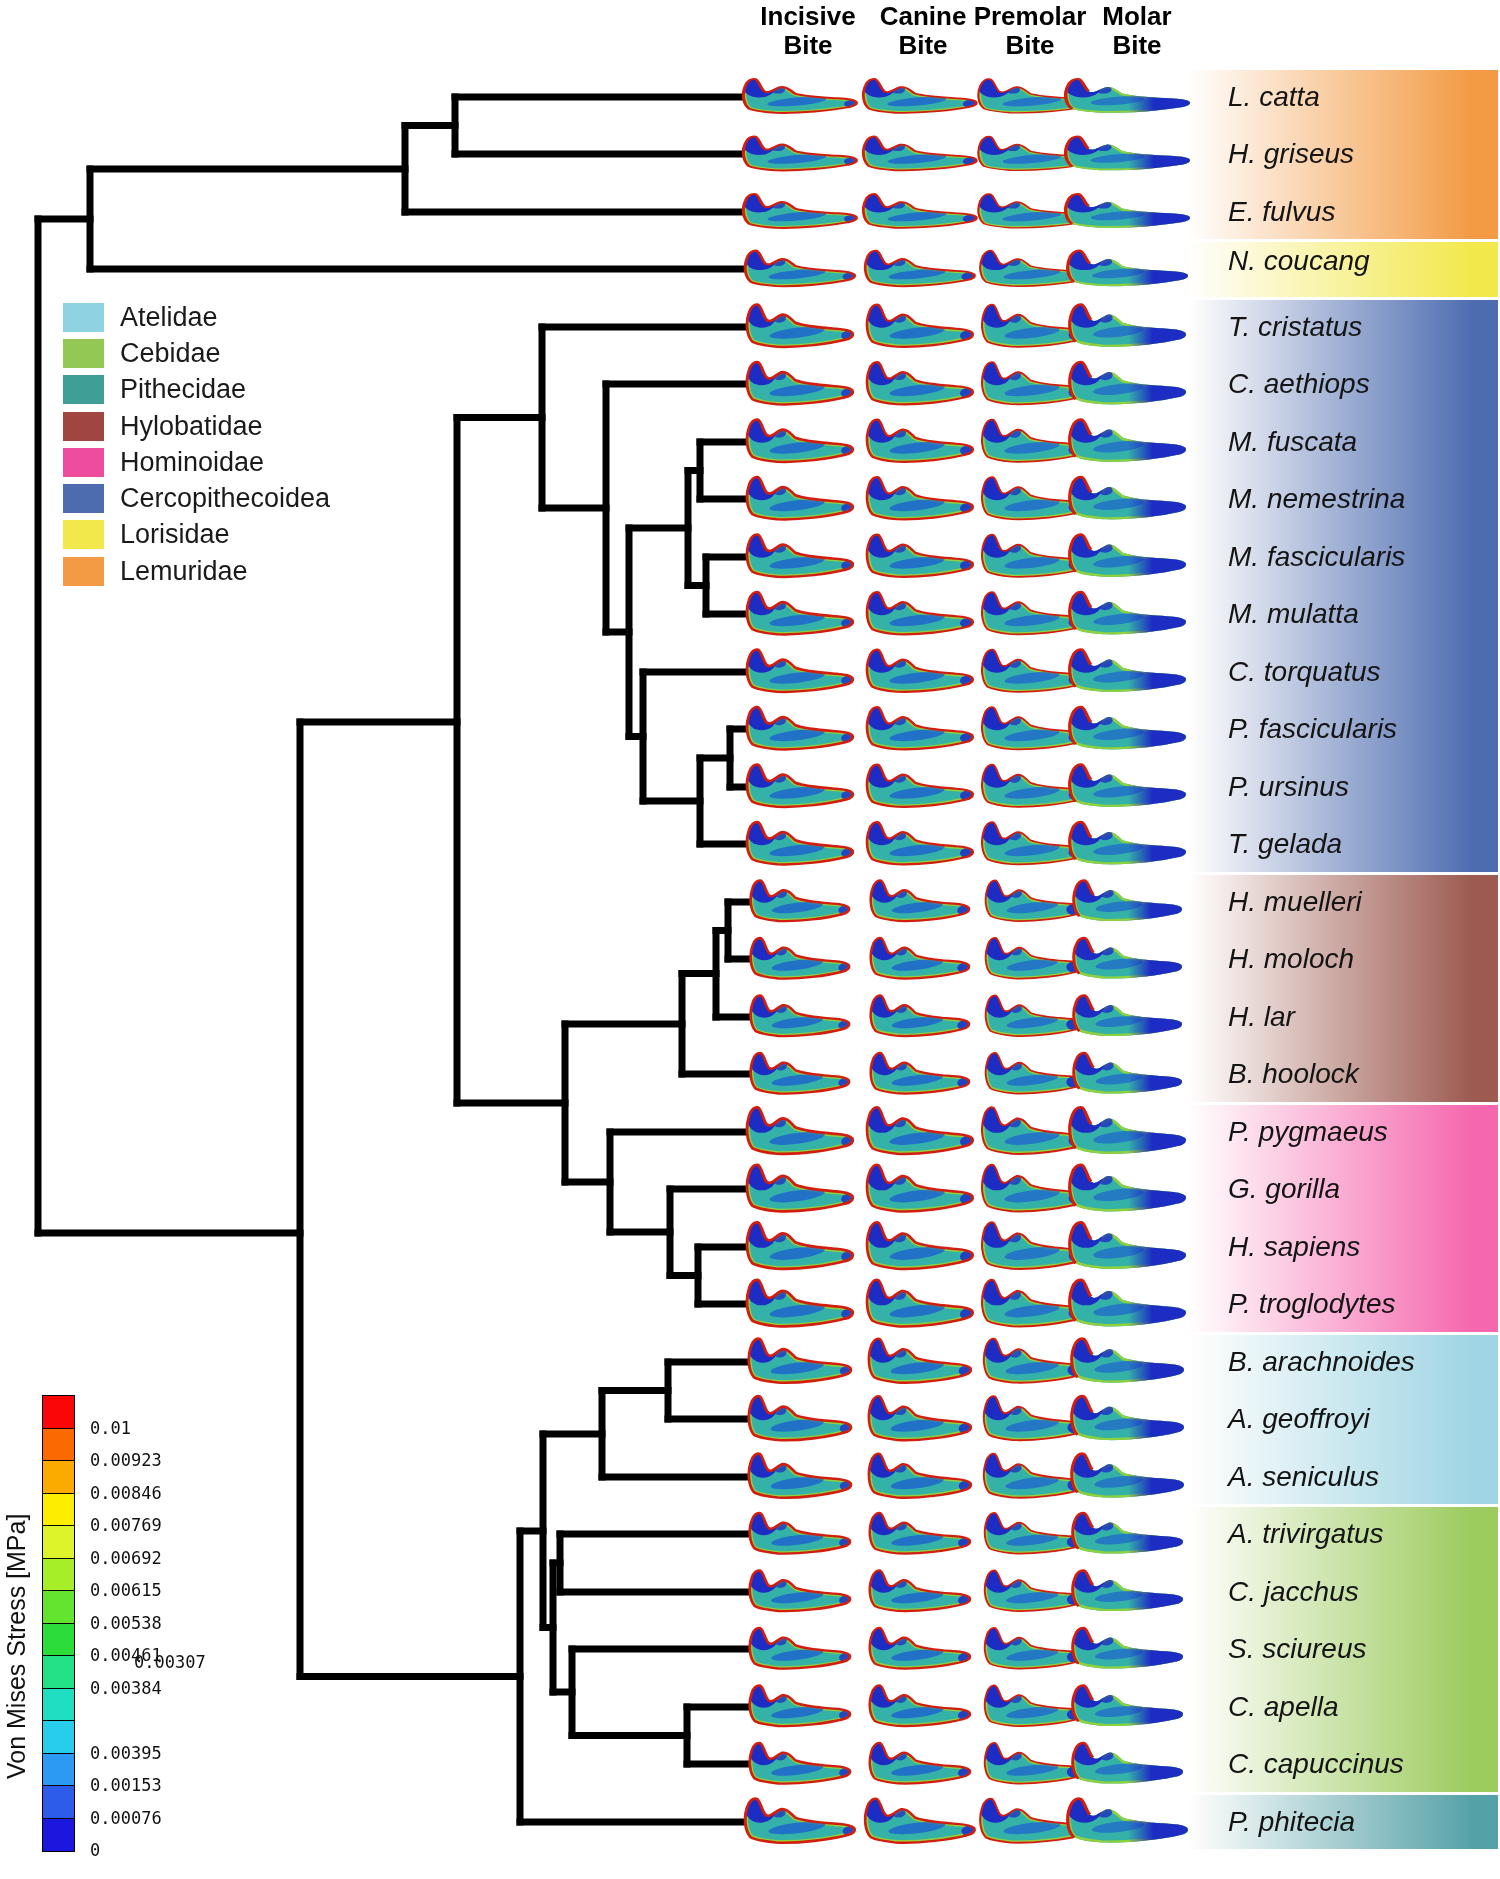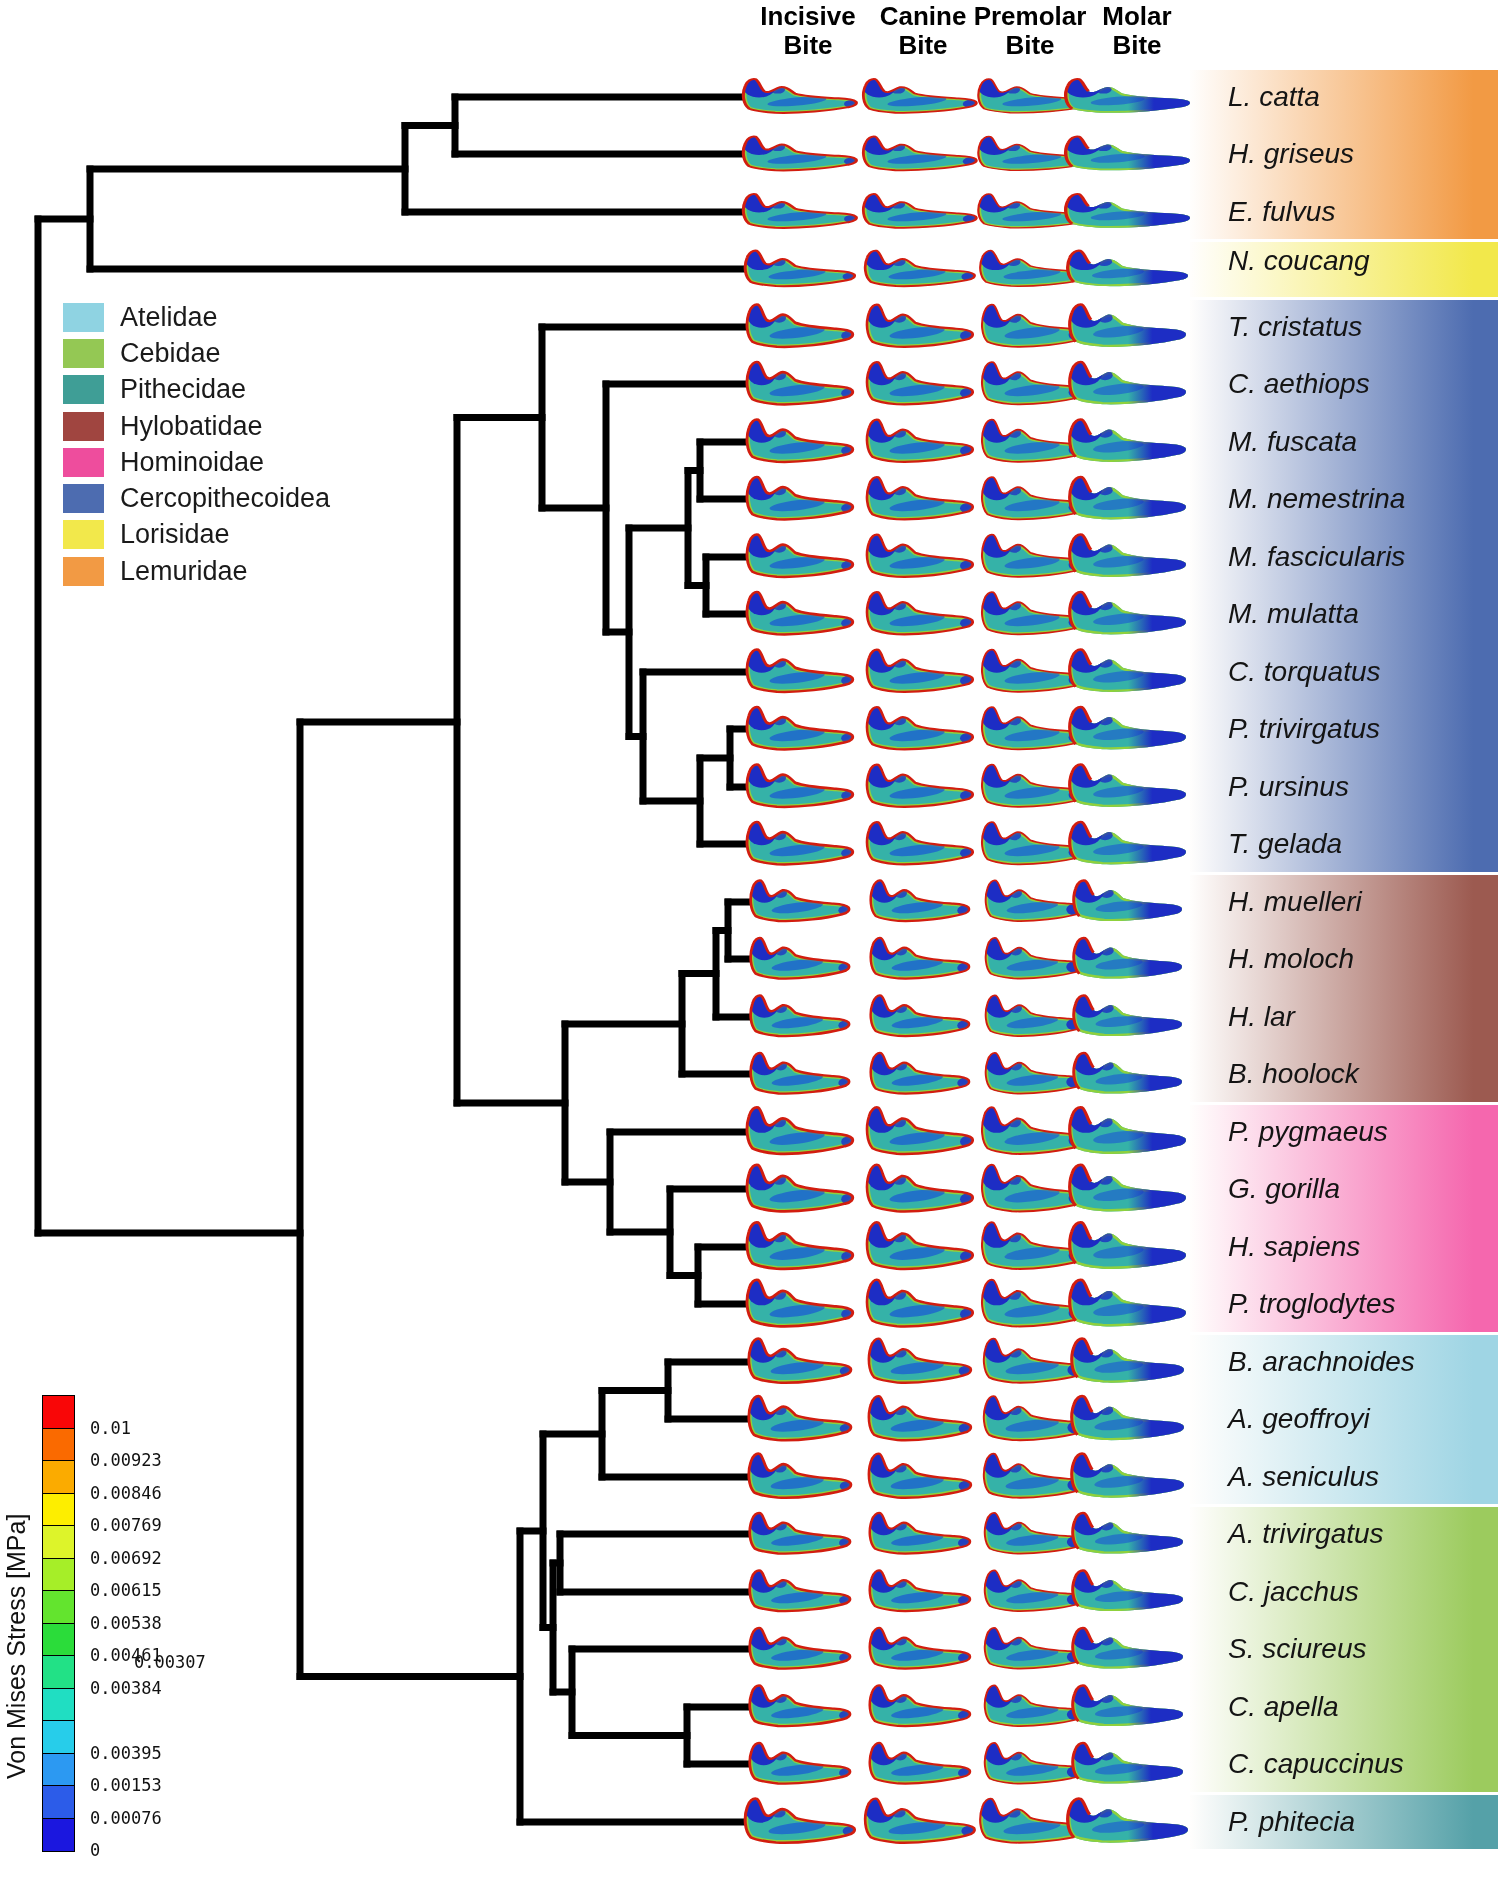--- a/index.html
+++ b/index.html
@@ -361,21 +361,21 @@
       <div class="species" style="top: 137.25px;">H. griseus</div>
       <div class="species" style="top: 194.75px;">E. fulvus</div>
       <div class="species" style="top: 244px;">N. coucang</div>
       <div class="species" style="top: 309.75px;">T. cristatus</div>
       <div class="species" style="top: 367.25px;">C. aethiops</div>
       <div class="species" style="top: 424.75px;">M. fuscata</div>
       <div class="species" style="top: 482.25px;">M. nemestrina</div>
       <div class="species" style="top: 539.75px; text-align: right;">M. fascicularis</div>
       <div class="species" style="top: 597.25px;">M. mulatta</div>
       <div class="species" style="top: 654.75px;">C. torquatus</div>
-      <div class="species" style="top: 712.25px;">P. trivirgatus</div>
+      <div class="species" style="top: 712.25px;">P. fascicularis</div>
       <div class="species" style="top: 769.75px;">P. ursinus</div>
       <div class="species" style="top: 827.25px;">T. gelada</div>
       <div class="species" style="top: 884.75px;">H. muelleri</div>
       <div class="species" style="top: 942.25px;">H. moloch</div>
       <div class="species" style="top: 999.75px;">H. lar</div>
       <div class="species" style="top: 1057.25px;">B. hoolock</div>
       <div class="species" style="top: 1114.75px;">P. pygmaeus</div>
       <div class="species" style="top: 1172.25px;">G. gorilla</div>
       <div class="species" style="top: 1229.75px;">H. sapiens</div>
       <div class="species" style="top: 1287.25px;">P. troglodytes</div>

